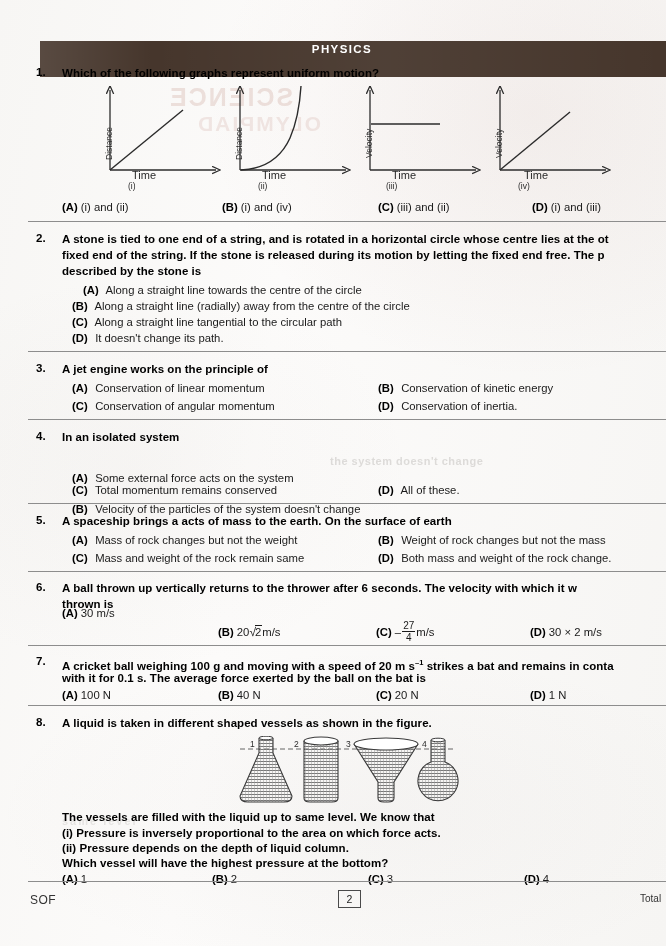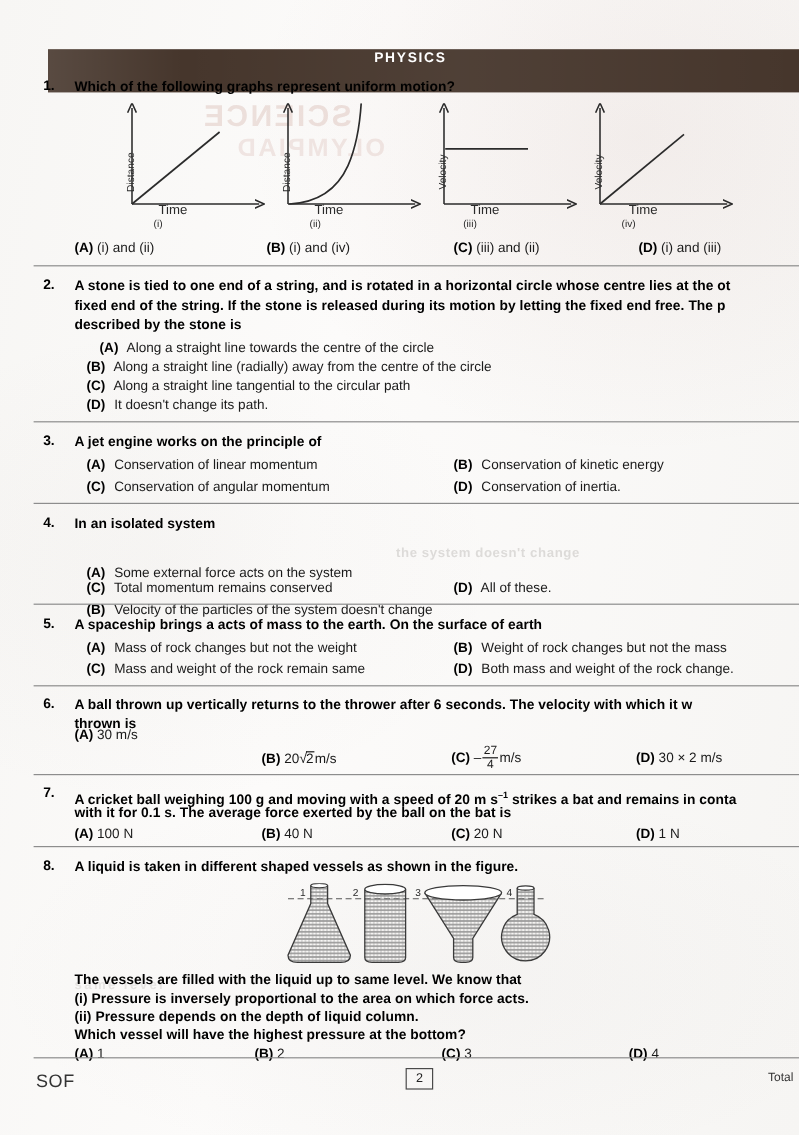--- a/index.html
+++ b/index.html
@@ -118,21 +118,21 @@
   .sqrt-wrap .rad{font-size:12px;}
   .sqrt-wrap .rnd{border-top:1px solid #1a1a1a;padding:0 1px 0 0;margin-left:-1px;}
   sup{font-size:7.5px;vertical-align:super;}
 
   
   .vessels{position:absolute;left:232px;top:736px;width:230px;height:70px;}
   .vnum{position:absolute;font-size:8.5px;color:#2a2a2a;}
 
   
   .footer-rule{position:absolute;left:28px;top:881px;width:638px;height:1px;background:#8d8d8d;}
-  .foot-left{position:absolute;left:30px;top:893px;font-size:15px;color:#333;letter-spacing:.5px;}
+  .foot-left{position:absolute;left:30px;top:893px;font-size:12px;color:#333;letter-spacing:.5px;}
   .foot-page{
     position:absolute;left:338px;top:890px;
     width:21px;height:16px;
     border:1px solid #4a4a4a;
     font-size:10.5px;color:#222;
     text-align:center;line-height:16px;
   }
   .foot-right{
     position:absolute;left:640px;top:893px;font-size:10px;color:#333;
     white-space:nowrap;width:26px;overflow:hidden;

